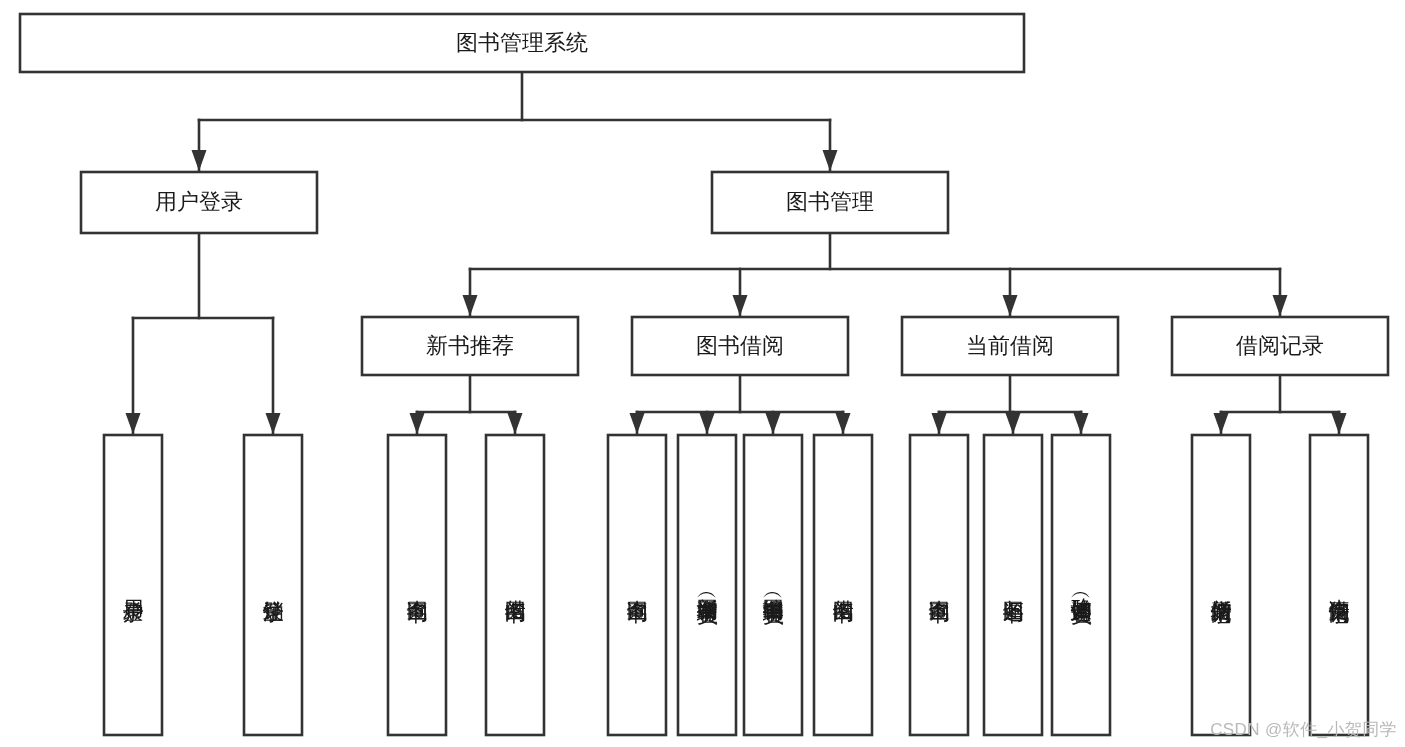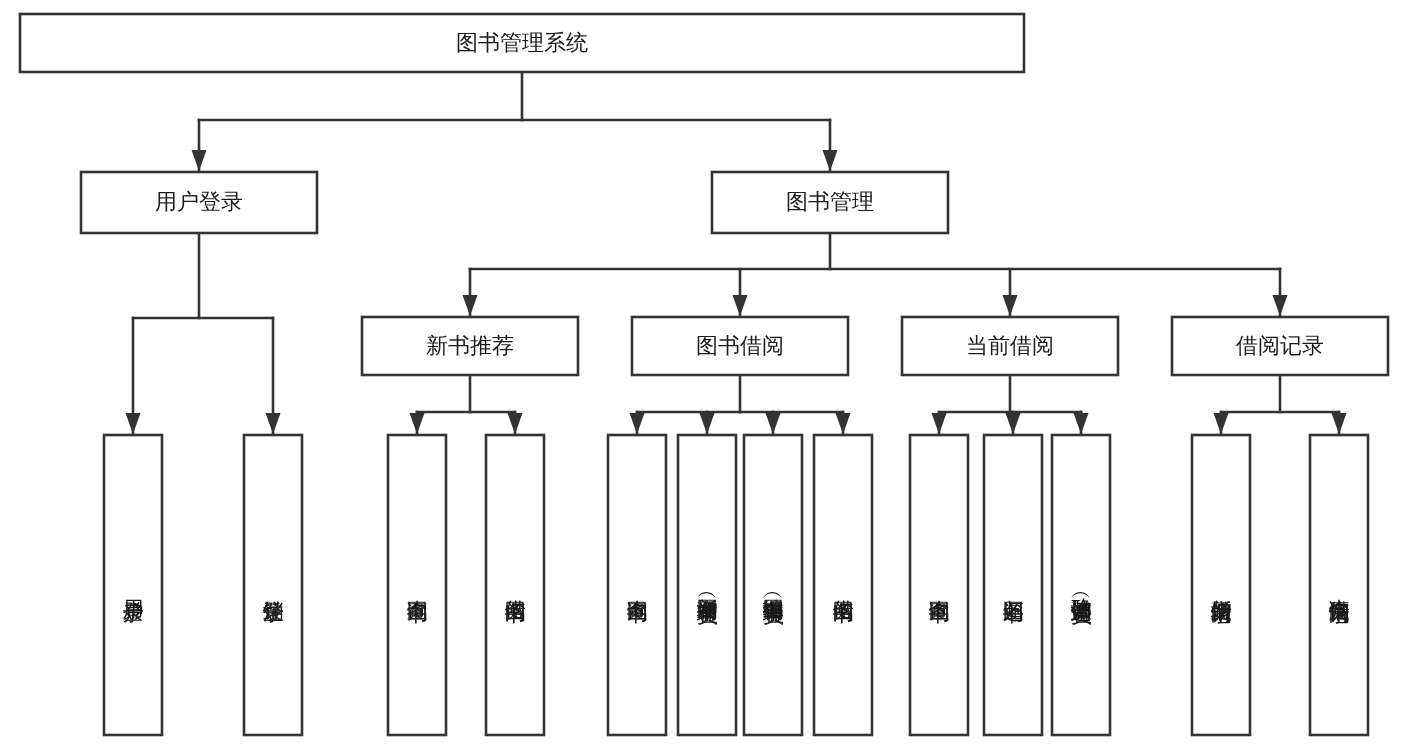--- a/index.html
+++ b/index.html
@@ -176,14 +176,15 @@
       <div class="node-label-v" style="left: 707px; top: 447px; height: 276px; display: flex; align-items: center; justify-content: center;">新增图书（管理员）</div>
       <div class="node-label-v" style="left: 773px; top: 447px; height: 276px; display: flex; align-items: center; justify-content: center;">编辑图书（管理员）</div>
       <div class="node-label-v" style="left: 843px; top: 447px; height: 276px; display: flex; align-items: center; justify-content: center;">借阅图书</div>
       <div class="node-label-v" style="left: 939px; top: 447px; height: 276px; display: flex; align-items: center; justify-content: center;">查询图书</div>
       <div class="node-label-v" style="left: 1013px; top: 447px; height: 276px; display: flex; align-items: center; justify-content: center;">归还图书</div>
       <div class="node-label-v" style="left: 1081px; top: 447px; height: 276px; display: flex; align-items: center; justify-content: center;">确认归还（管理员）</div>
       <div class="node-label-v" style="left: 1221px; top: 447px; height: 276px; display: flex; align-items: center; justify-content: center;">新增借阅记录</div>
       <div class="node-label-v" style="left: 1339px; top: 447px; height: 276px; display: flex; align-items: center; justify-content: center;">查询借阅记录</div>
     </div>
 
+  <div class="watermark">CSDN @软件_小贺同学</div>
 
 </div>
 
 </body></html>

